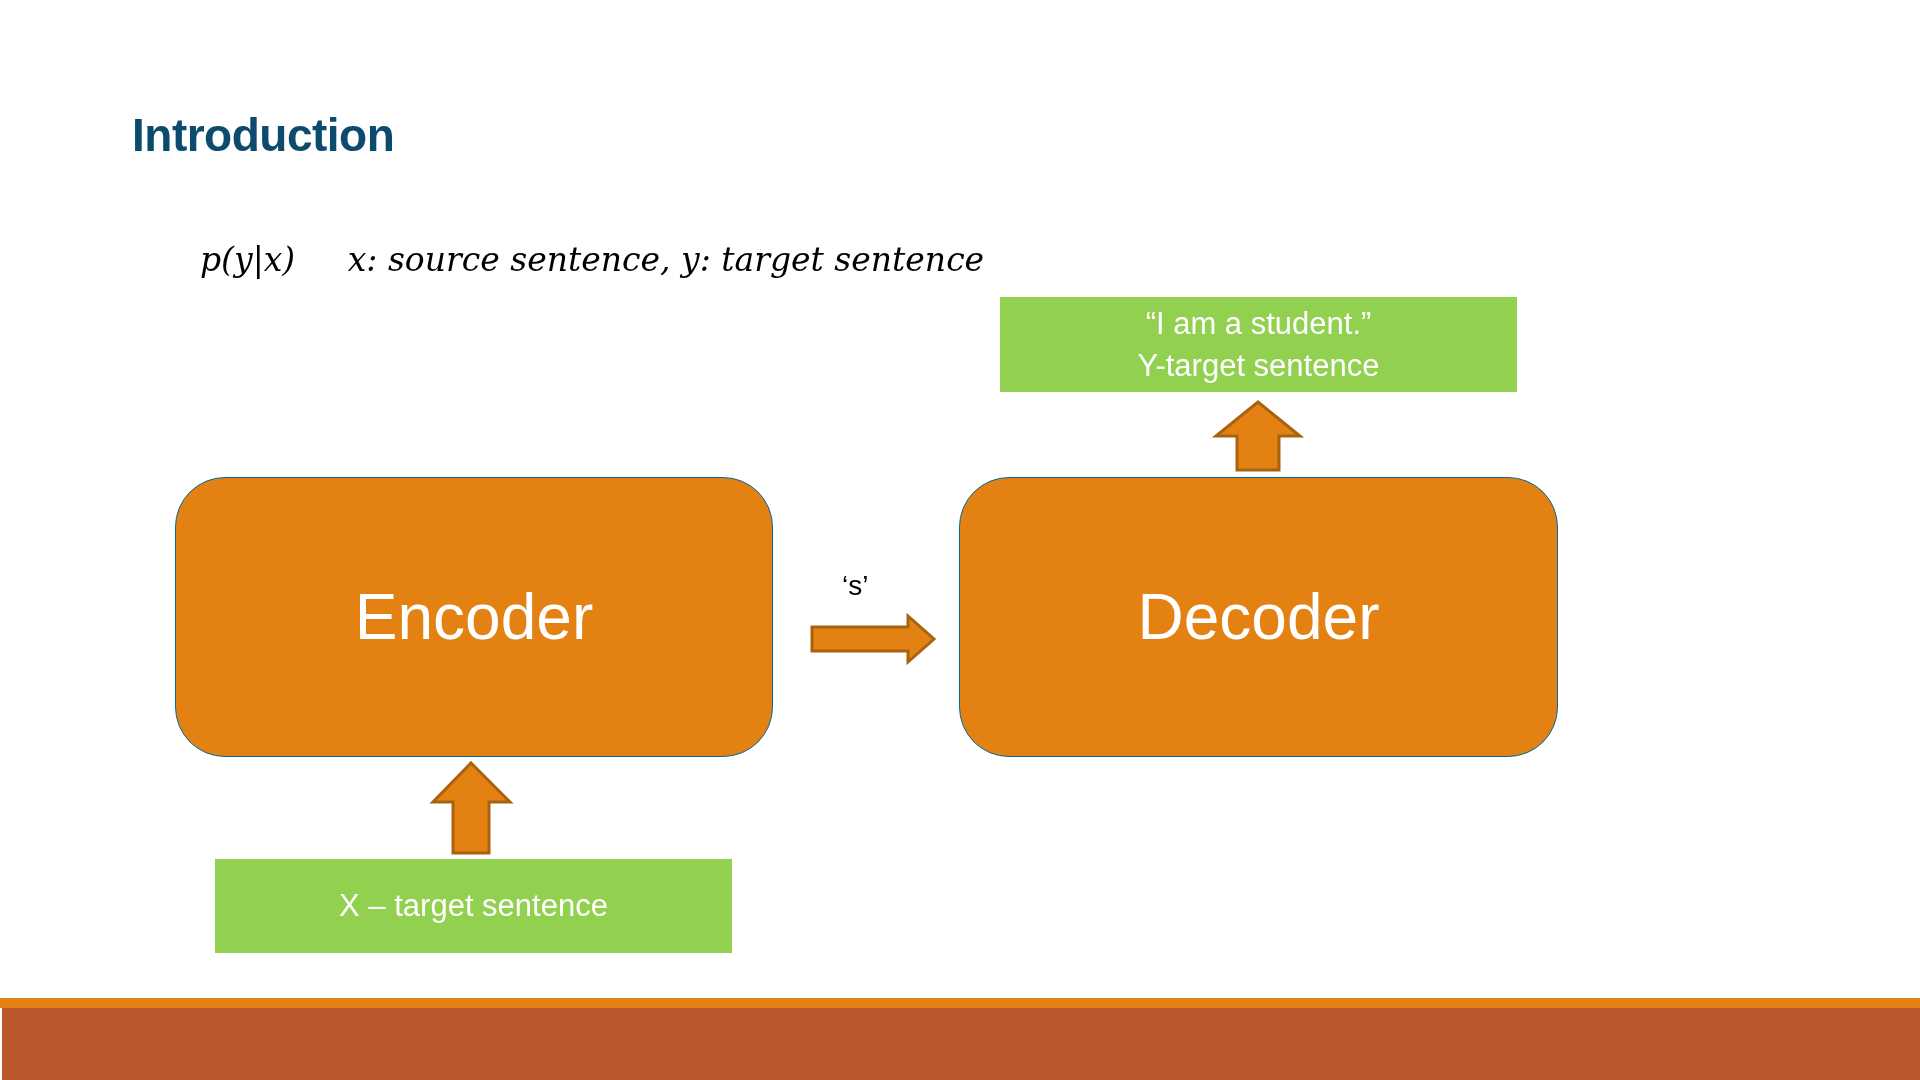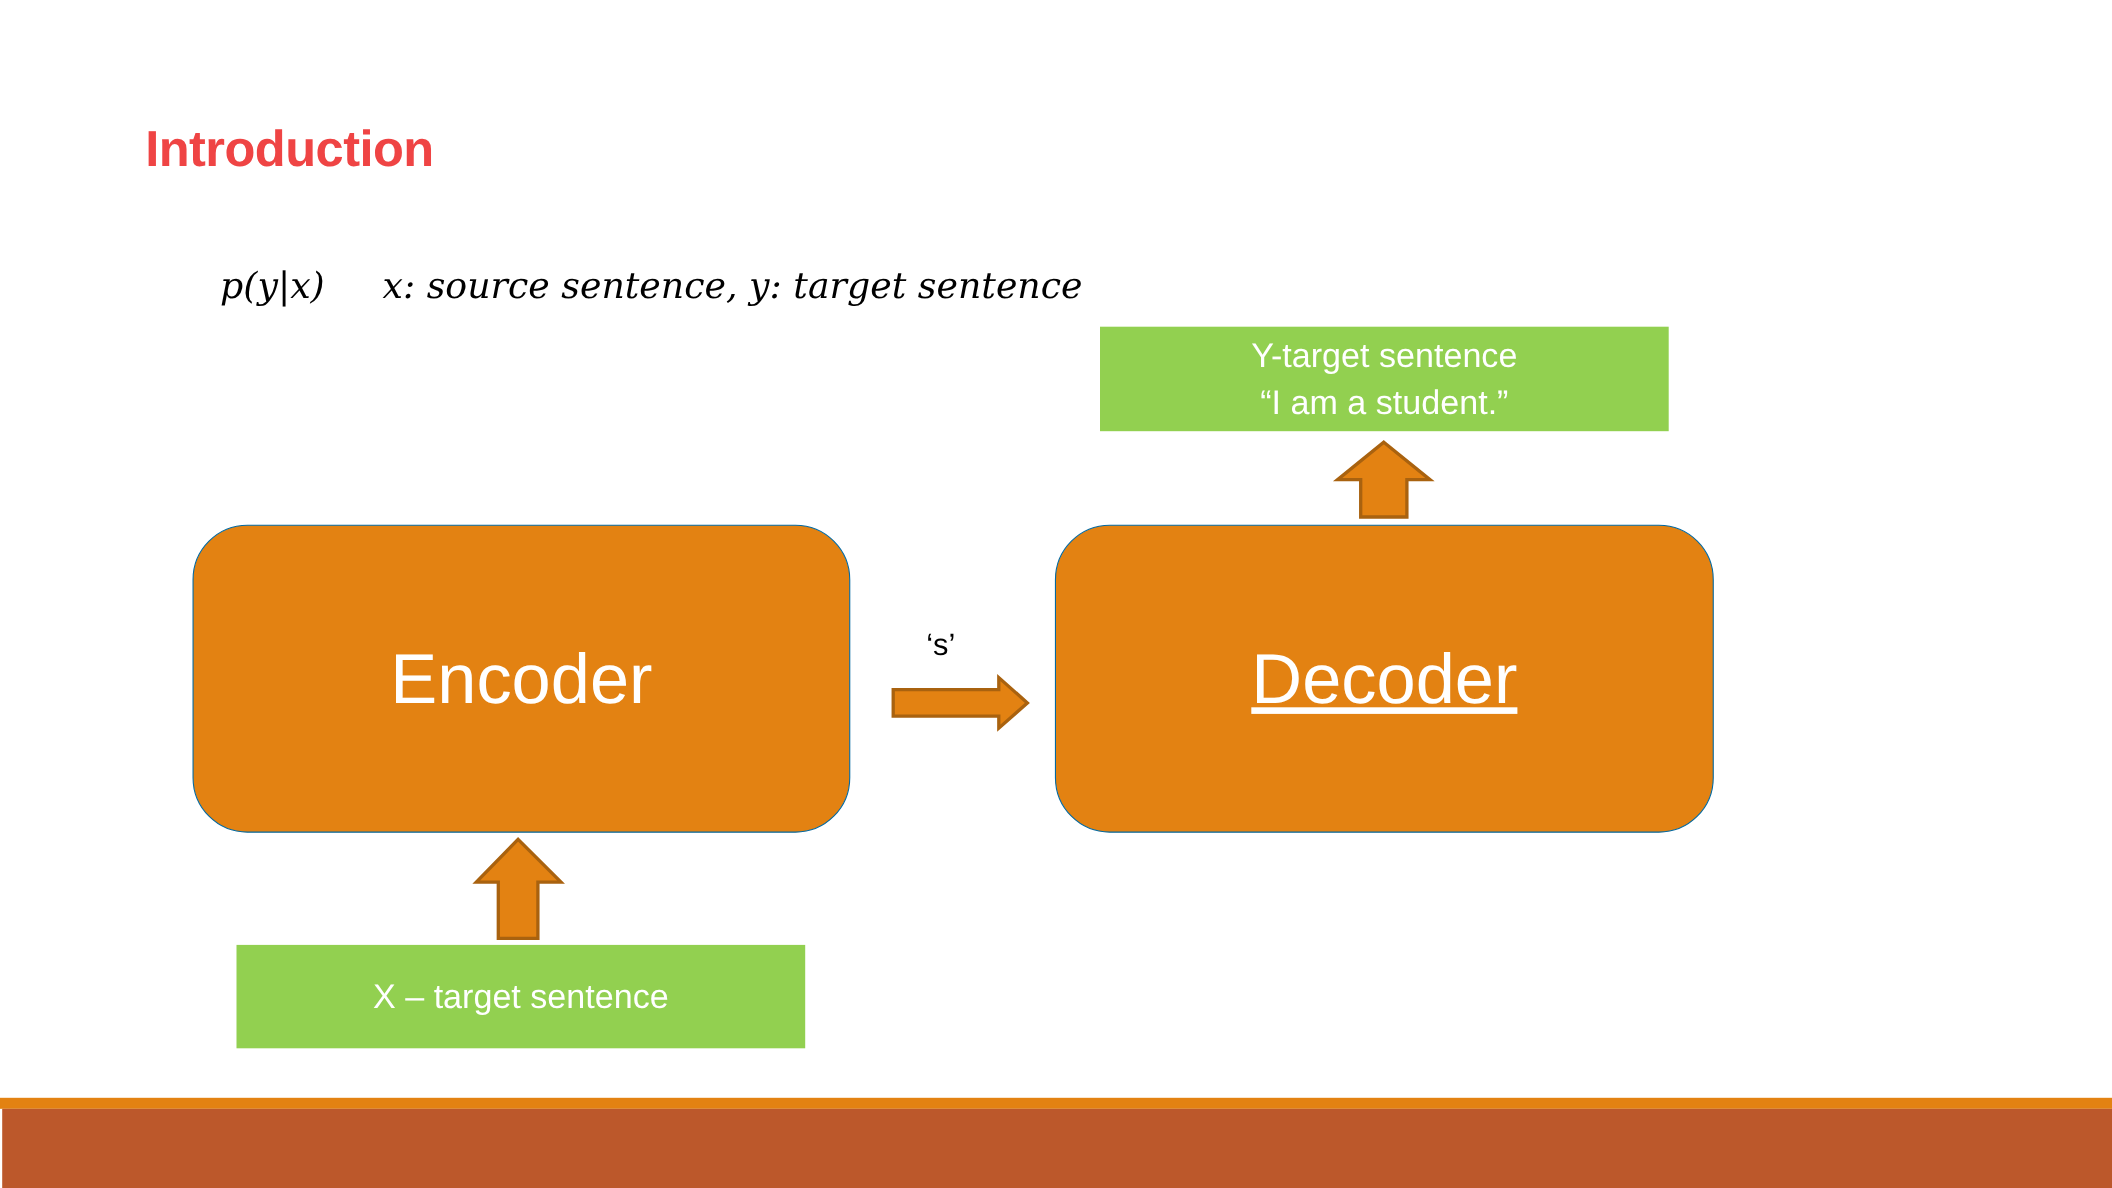--- a/index.html
+++ b/index.html
@@ -1,44 +1,44 @@
 <!DOCTYPE html>
 <html><head>
 <meta charset="utf-8">
 <style>
   html, body { margin:0; padding:0; }
   body { width:1920px; height:1080px; position:relative; background:#ffffff; overflow:hidden;
          font-family:"Liberation Sans", sans-serif; }
   .abs { position:absolute; }
-  #title { left:132px; top:108px; font-size:46px; font-weight:bold; color:#ef4444; letter-spacing:-0.5px; }
+  #title { left:132px; top:108px; font-size:46px; font-weight:bold; color:#0c4a6e; letter-spacing:-0.5px; }
   #formula { left:200px; top:240px; font-family:"DejaVu Serif", serif; font-style:italic; font-weight:normal;
              font-size:33px; color:#000; white-space:pre; }
   .green { background:#92d050; color:#ffffff; text-align:center; font-size:31px; line-height:42px;
            display:flex; flex-direction:column; justify-content:center; }
   #ybox { left:1000px; top:297px; width:517px; height:95px; }
   #xbox { left:215px; top:859px; width:517px; height:94px; }
   .block { background:#e38212; border:1px solid #0369a1; border-radius:50px; box-sizing:border-box;
            display:flex; align-items:center; justify-content:center; color:#fff; font-size:64px; }
   #encoder { left:175px; top:477px; width:598px; height:280px; }
-  #decoder { left:959px; top:477px; width:599px; height:280px;text-decoration:underline; }
+  #decoder { left:959px; top:477px; width:599px; height:280px; }
   #s-label { left:842px; top:570px; font-size:28px; color:#000; }
   svg.arrow { position:absolute; overflow:visible; }
   #band-orange { left:0; top:998px; width:1920px; height:10px; background:#e38212; }
   #band-rust { left:2px; top:1008px; width:1918px; height:72px; background:#bc582b; }
 </style>
 </head>
 <body>
 
 <div id="title" class="abs">Introduction</div>
 
 <div id="formula" class="abs">p(y|x)     x: source sentence, y: target sentence</div>
 
 <div id="ybox" class="abs green">
+  <div>“I am a student.”</div>
   <div>Y-target sentence</div>
-  <div>“I am a student.”</div>
 </div>
 
 <svg class="arrow" style="left:1214px;top:400px;" width="90" height="72" viewBox="0 0 90 72">
   <polygon points="44,2 86,36 65,36 65,70 23,70 23,36 2,36" fill="#e38212" stroke="#a9620f" stroke-width="3" stroke-linejoin="miter"></polygon>
 </svg>
 
 <div id="encoder" class="abs block">
   <span>Encoder</span>
 </div>
 

